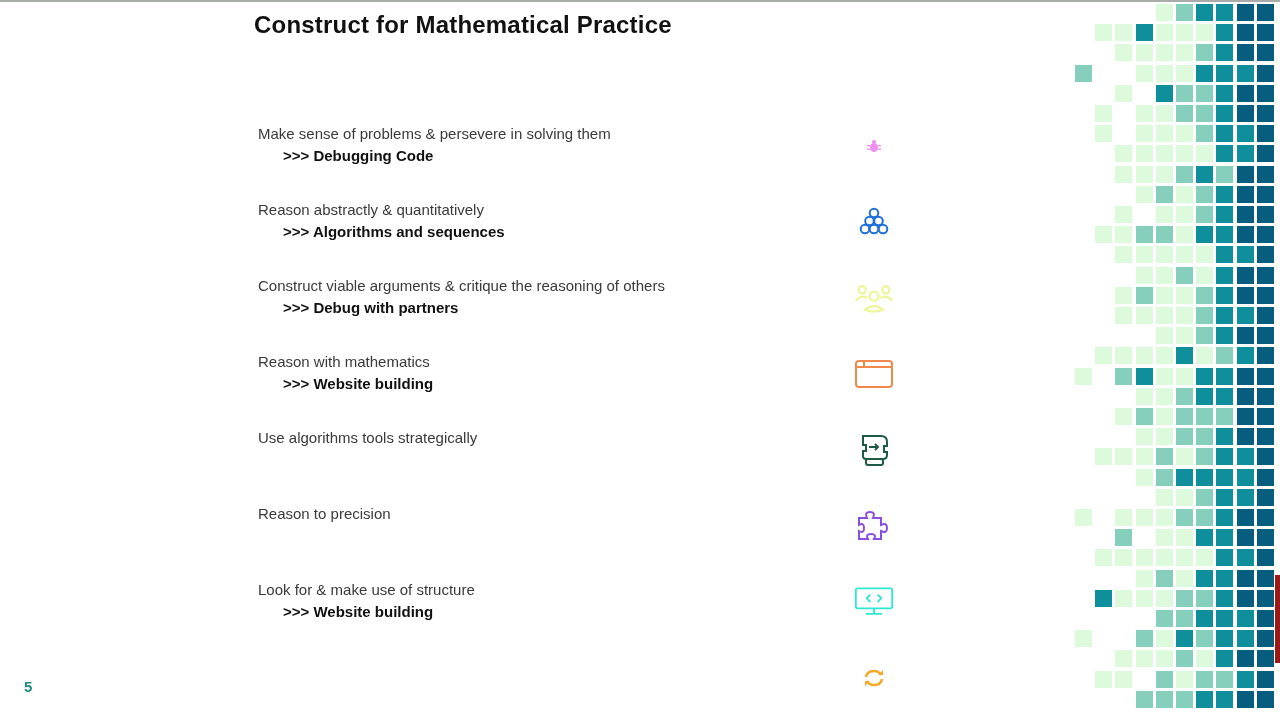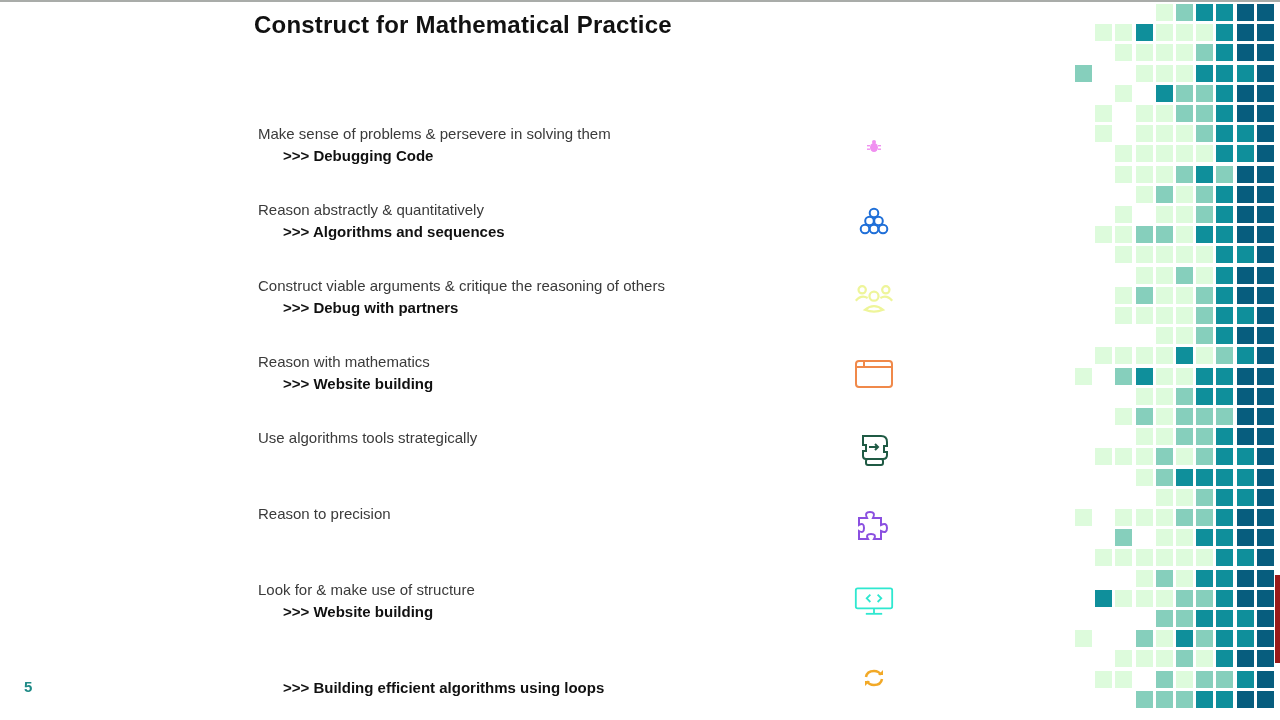--- a/index.html
+++ b/index.html
@@ -117,21 +117,20 @@
           <g fill="none" stroke="#2fe8d0" stroke-width="2">
             <rect x="2" y="2" width="40" height="22" rx="2"></rect>
             <line x1="22" y1="24" x2="22" y2="29"></line>
             <line x1="13" y1="30" x2="31" y2="30"></line>
             <path d="M18 9 l-4 4 l4 4 M26 9 l4 4 l-4 4"></path>
           </g>
         </svg>
     </div>
   </div>
   <div class="item">
-    <div class="sub">&gt;&gt;&gt; Building efficient algorithms using loops</div>
     <div class="icon">
       <svg width="22" height="20" viewBox="0 0 22 20">
           <g fill="none" stroke="#f2a927" stroke-width="2.5">
             <path d="M3 9 q1 -6 8 -6 q5 0 7 4"></path>
             <path d="M19 11 q-1 6 -8 6 q-5 0 -7 -4"></path>
           </g>
           <path fill="#f2a927" d="M15 7 h5 v-5z M7 13 h-5 v5z"></path>
         </svg>
     </div>
   </div>

